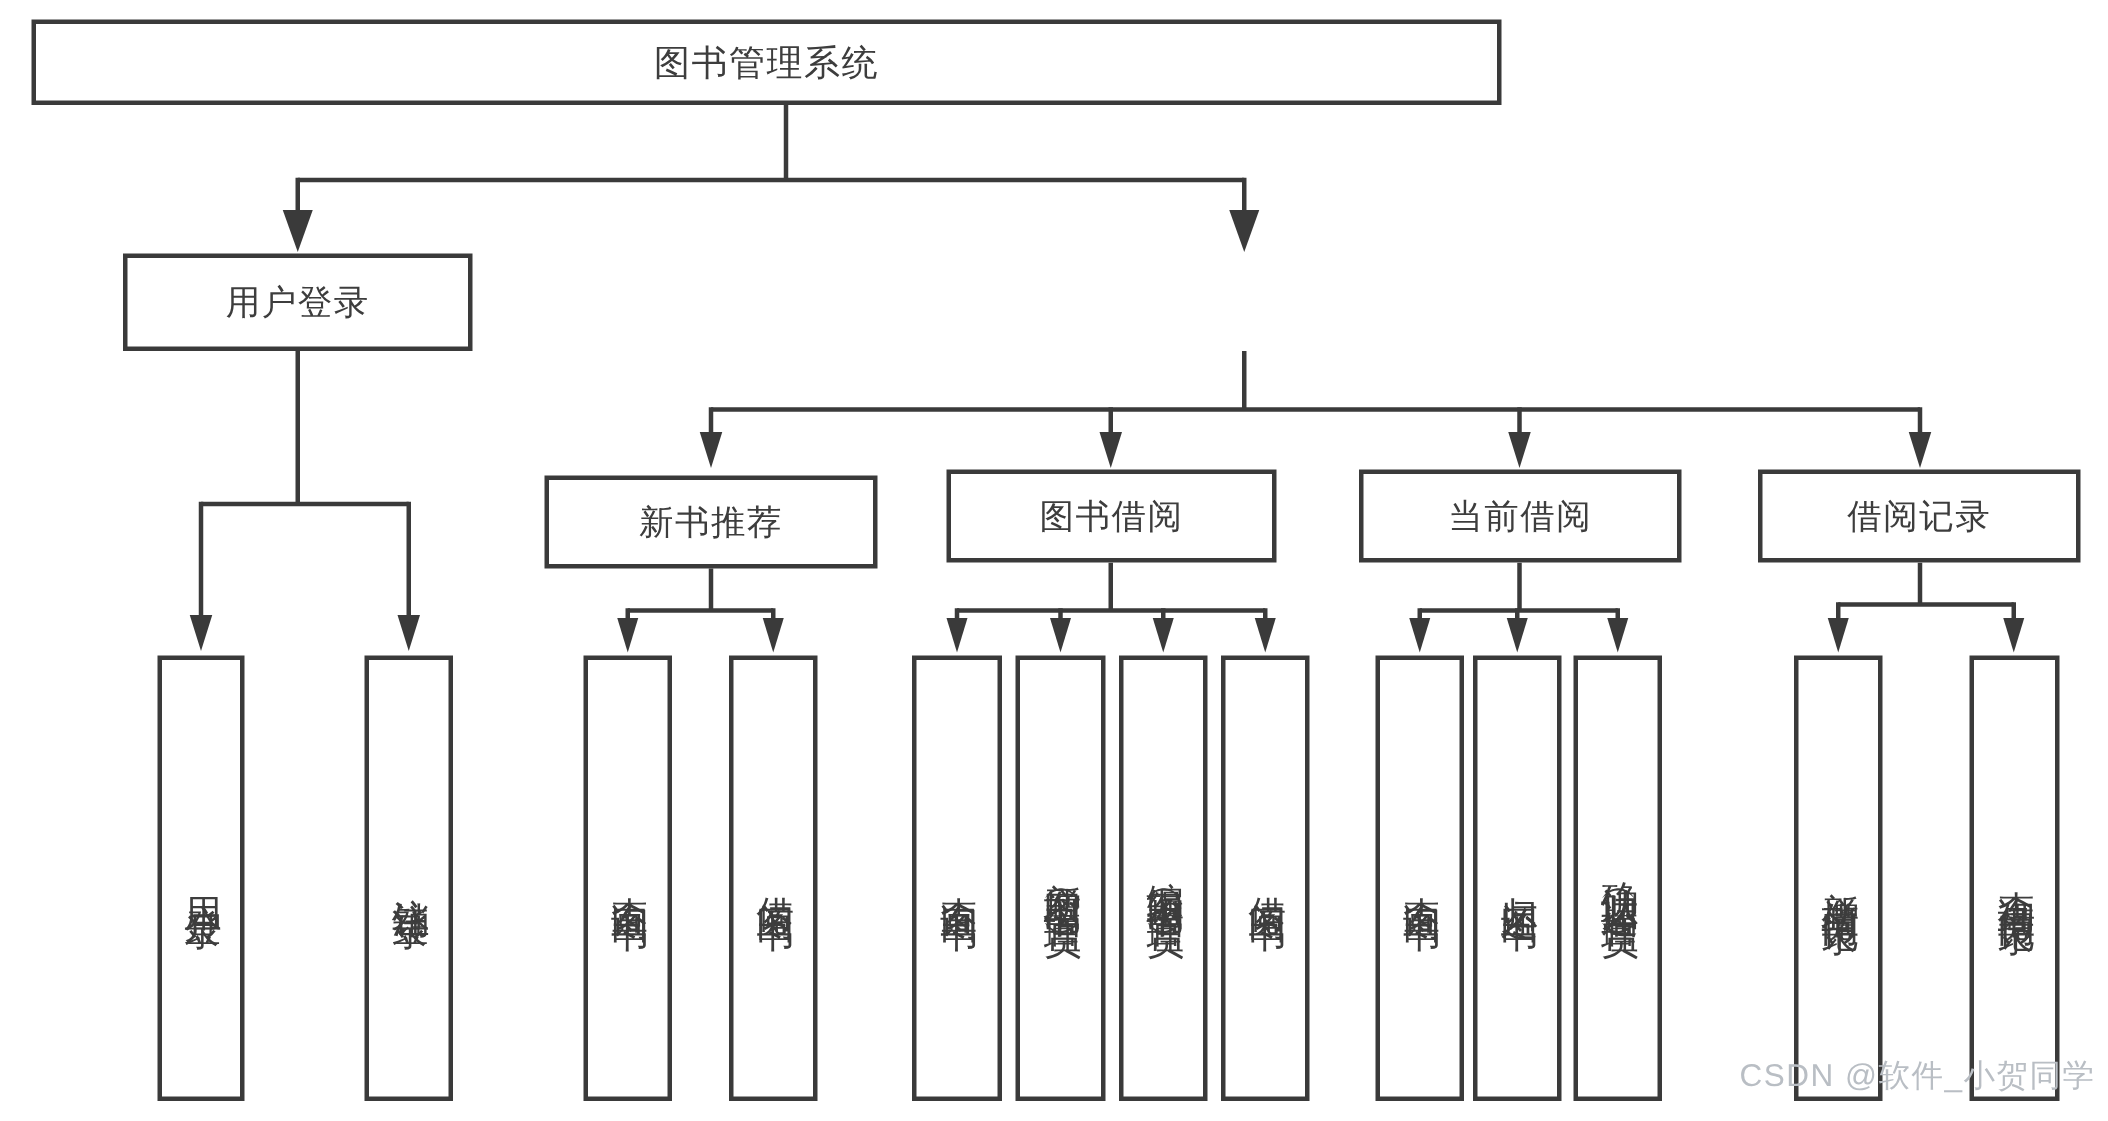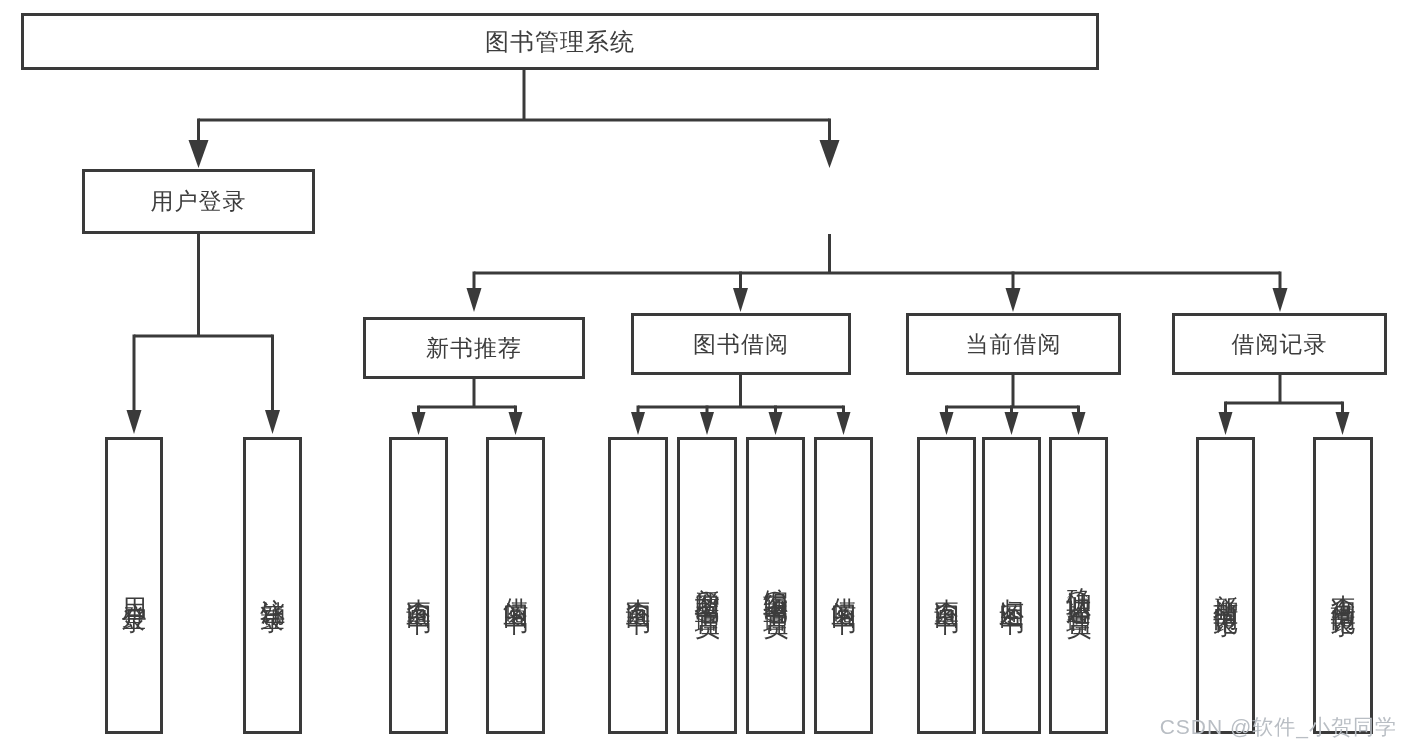--- a/index.html
+++ b/index.html
@@ -26,21 +26,21 @@
     writing-mode:vertical-rl;
     text-orientation:mixed;
     font-size:25px;
     letter-spacing:4px;
     line-height:1.1;
     white-space:nowrap;
     color:#3d3d3d;
   }
   .watermark{
     position:absolute;
-    right:8px;bottom:6px;
+    right:8px;bottom:16px;
     font-size:21px;
     color:#b9bec4;
     letter-spacing:1px;
     z-index:5;
     white-space:nowrap;
   }
 </style>
 </head>
 <body>
 
@@ -94,21 +94,21 @@
       <line x1="1078.5" y1="405.5" x2="1078.5" y2="414" stroke="#3a3a3a" stroke-width="3"></line>
       <polygon points="1071.5,412 1085.5,412 1078.5,435" fill="#3a3a3a"></polygon>
       <line x1="1280" y1="375" x2="1280" y2="403" stroke="#3a3a3a" stroke-width="3"></line>
       <line x1="1225.5" y1="403" x2="1342.5" y2="403" stroke="#3a3a3a" stroke-width="3"></line>
       <line x1="1225.5" y1="401.5" x2="1225.5" y2="414" stroke="#3a3a3a" stroke-width="3"></line>
       <polygon points="1218.5,412 1232.5,412 1225.5,435" fill="#3a3a3a"></polygon>
       <line x1="1342.5" y1="401.5" x2="1342.5" y2="414" stroke="#3a3a3a" stroke-width="3"></line>
       <polygon points="1335.5,412 1349.5,412 1342.5,435" fill="#3a3a3a"></polygon>
     </svg>
 
-  <div class="node hnode root" style="left:21px;top:13px;width:1078px;height:57px;">
+  <div class="node hnode root" style="left:21px;top:13px;width:980px;height:57px;">
     <span>图书管理系统</span>
   </div>
 
   <div class="node hnode" style="left:82px;top:169px;width:233px;height:65px;">
     <span>用户登录</span>
   </div>
 
   <div class="node hnode" style="left:363px;top:317px;width:222px;height:62px;">
     <span>新书推荐</span>
   </div>

